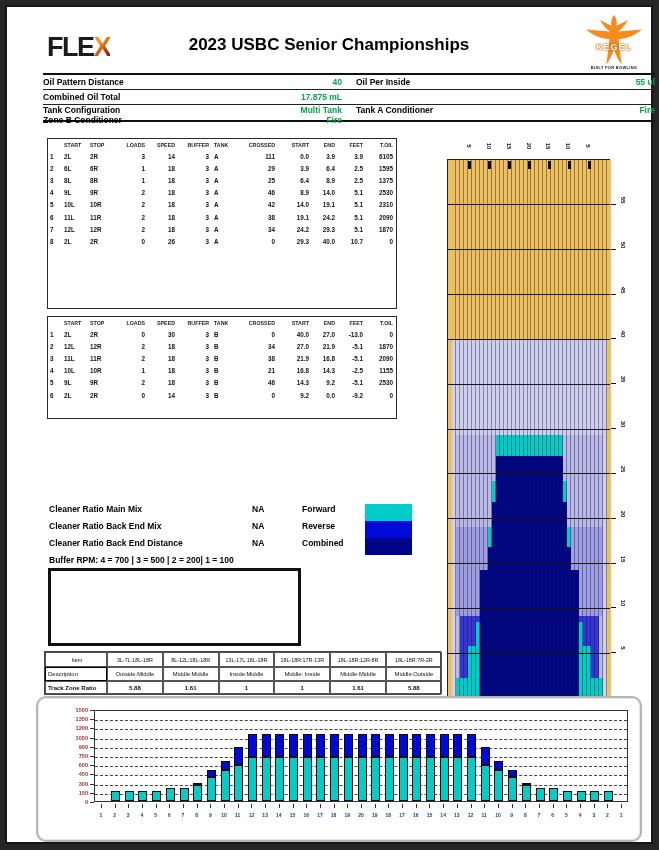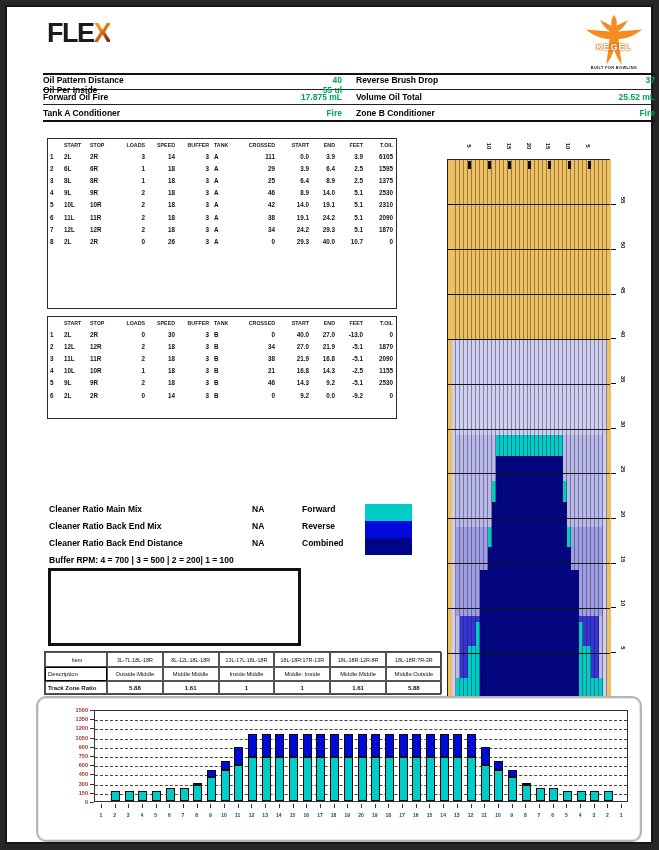--- a/index.html
+++ b/index.html
@@ -1,21 +1,21 @@
 <!DOCTYPE html>
 <html><head>
 <meta charset="utf-8">
 <style>
   * { margin:0; padding:0; box-sizing:border-box; }
   body { font-family:"Liberation Sans", sans-serif; background:#262626; }
   .screen { position:relative; width:659px; height:850px; background:#262626; overflow:hidden; }
   .page { position:absolute; left:5px; top:5px; width:648px; height:839px; background:#ffffff; border:2px solid #161616; }
 
   
-  .flex-logo { position:absolute; left:40px; top:11px; font-size:27px; font-weight:900; letter-spacing:-1.5px; color:#1b1b1b; }
+  .flex-logo { position:absolute; left:40px; top:25px; font-size:27px; font-weight:900; letter-spacing:-1.5px; color:#1b1b1b; }
   .flex-logo .fx { background:linear-gradient(135deg,#f7941d 35%,#8c1d10 80%); -webkit-background-clip:text; background-clip:text; color:transparent; font-weight:900; }
   .page-title { position:absolute; left:130px; right:130px; top:28px; text-align:center; font-size:17px; font-weight:bold; color:#000; }
   .kegel { position:absolute; left:567px; top:5px; width:80px; height:64px; text-align:center; }
   .kegel svg { position:absolute; left:8px; top:0; }
   .kegel .kname { position:absolute; left:0; right:0; top:30px; font-size:9px; font-weight:900; letter-spacing:1px; color:#fff;
      text-shadow:0 0 2px #c96f10,0 0 2px #c96f10,0 0 1px #c96f10; }
   .kegel .ktag { position:absolute; left:0; right:0; top:53px; font-size:4px; font-weight:bold; color:#222; letter-spacing:.3px; }
 
   
   .info { position:absolute; left:36px; top:66px; width:612px; border-top:2px solid #111; border-bottom:2px solid #111; }
@@ -80,54 +80,51 @@
   .xtick { position:absolute; width:1px; height:4px; background:#333; }
   .xlab { position:absolute; font-size:5px; font-weight:bold; color:#1c3c8e; text-align:center; width:12px; }
 </style>
 </head>
 <body>
 
 <div class="screen">
   <div class="page">
 
     <div class="flex-logo"><span>FLE</span><span class="fx">X</span></div>
+    <div class="page-title">2023 USBC Senior Championships</div>
     <div class="kegel">
       <svg width="64" height="58" viewBox="0 0 100 90">
         <path d="M50 4 C54 10 55 15 54 21 L72 12 C67 21 62 26 56 30 L94 27 C80 38 66 42 57 42 L62 82 C57 75 53 68 50 58 C47 68 43 75 38 82 L43 42 C34 42 20 38 6 27 L44 30 C38 26 33 21 28 12 L46 21 C45 15 46 10 50 4 Z" fill="#F68B1F"></path>
       </svg>
       <div class="kname">KEGEL</div>
       <div class="ktag">BUILT FOR BOWLING</div>
     </div>
 
     <div class="info" id="info">
         <div class="info-row">
           <div class="info-cell">
             <div class="info-label">Oil Pattern Distance</div>
             <div class="info-value" style="color: rgb(0, 166, 80);">40</div>
           </div>
           <div class="info-cell">
-            <div class="info-label">Reverse Brush Drop</div>
-            <div class="info-value" style="color: rgb(0, 166, 80);">37</div>
-          </div>
-          <div class="info-cell">
             <div class="info-label">Oil Per Inside</div>
             <div class="info-value" style="color: rgb(0, 166, 80);">55 ul</div>
           </div>
         </div>
         <div class="info-row">
           <div class="info-cell">
-            <div class="info-label">Forward Oil Fire</div>
+            <div class="info-label">Combined Oil Total</div>
             <div class="info-value" style="color: rgb(0, 166, 80);">17.875 mL</div>
           </div>
+        </div>
+        <div class="info-row">
           <div class="info-cell">
-            <div class="info-label">Volume Oil Total</div>
-            <div class="info-value" style="color: rgb(0, 166, 80);">25.52 mL</div>
-          </div>
-        </div>
-        <div class="info-row">
+            <div class="info-label">Tank Configuration</div>
+            <div class="info-value" style="color: rgb(0, 166, 80);">Multi Tank</div>
+          </div>
           <div class="info-cell">
             <div class="info-label">Tank A Conditioner</div>
             <div class="info-value" style="color: rgb(0, 166, 80);">Fire</div>
           </div>
           <div class="info-cell">
             <div class="info-label">Zone B Conditioner</div>
             <div class="info-value" style="color: rgb(0, 166, 80);">Fire</div>
           </div>
         </div>
       </div>

